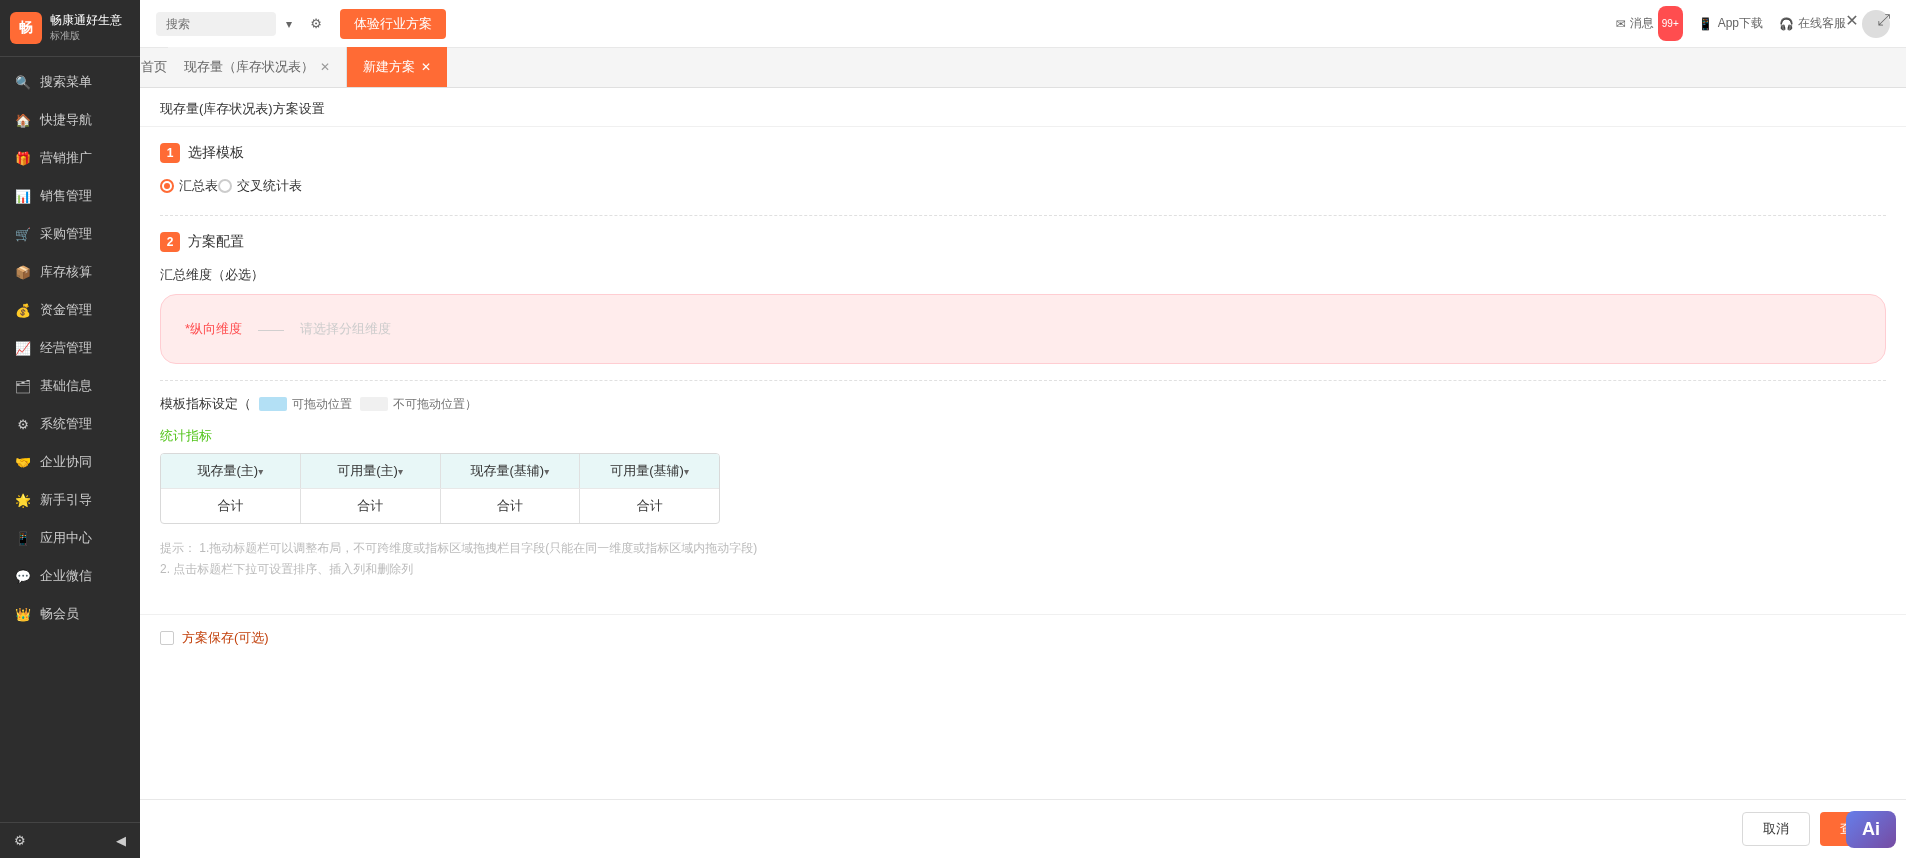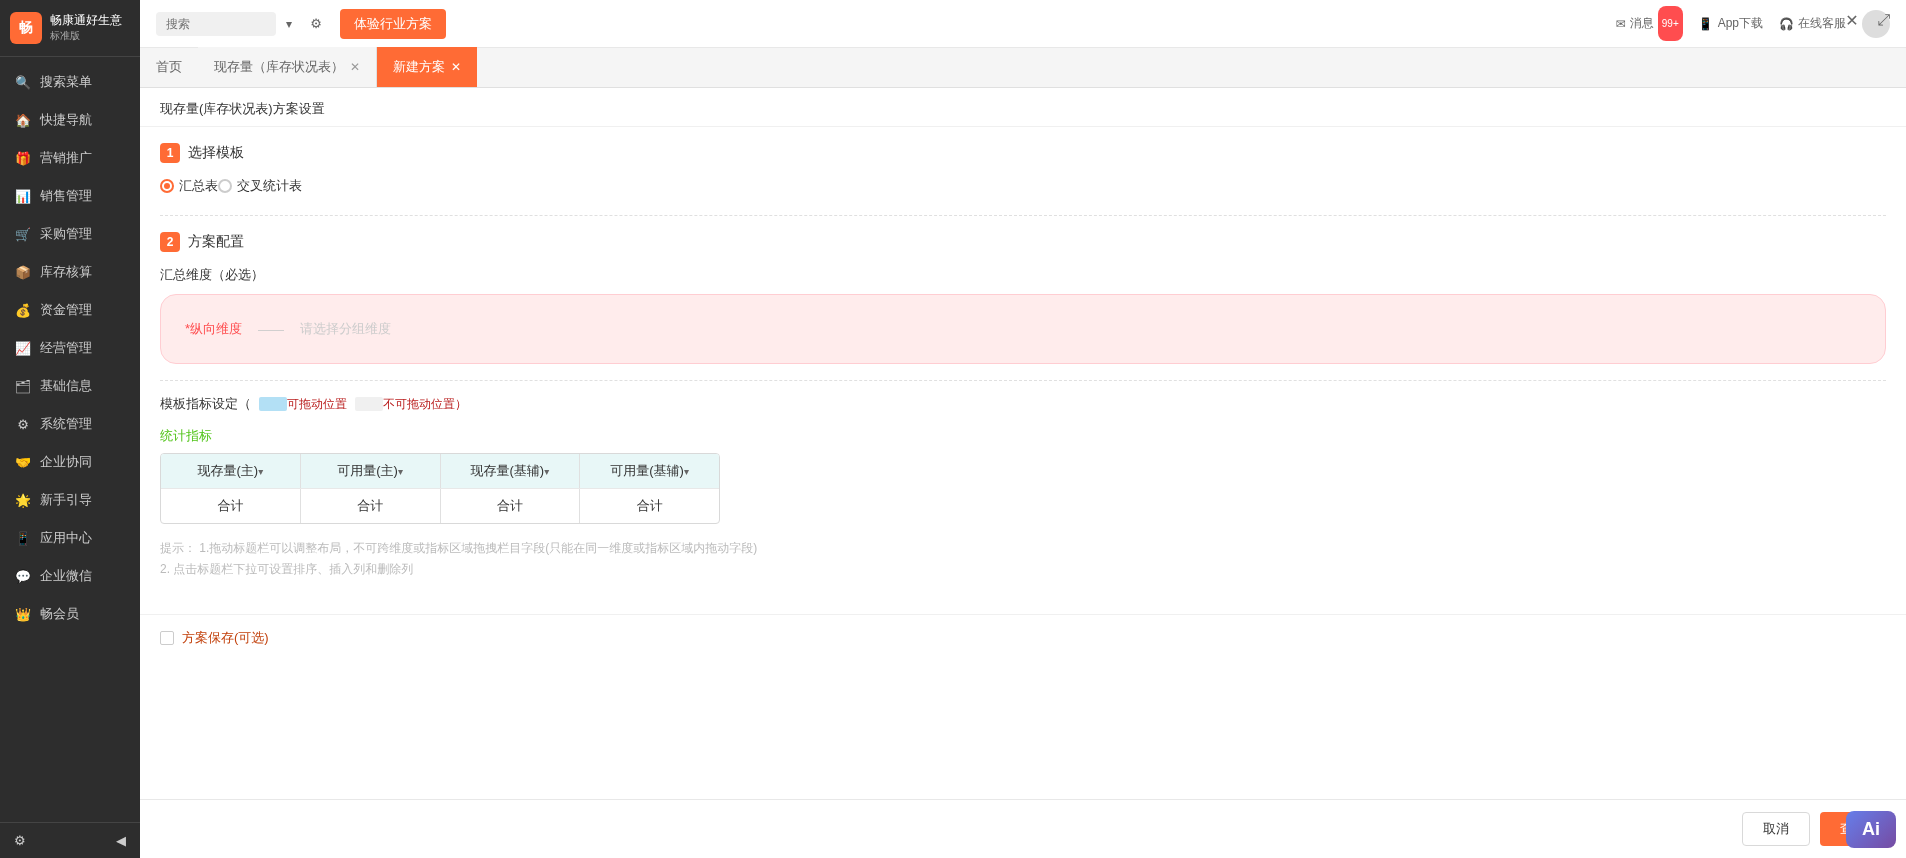--- a/index.html
+++ b/index.html
@@ -92,21 +92,21 @@
       border-right: 1px solid #e0e0e0;
       background: #f5f5f5; color: #666;
       height: 40px;
     }
     .tab-close { color: #999; font-size: 12px; cursor: pointer; }
     .tab-new-scheme {
       background: #ff6b35; color: #fff; height: 40px;
       display: flex; align-items: center; gap: 6px;
       padding: 0 16px; cursor: pointer; font-size: 13px;
     }
-    .tab-home { padding: 8px 16px; font-size: 13px; color: #666; cursor: pointer; height: 40px; display: flex; align-items: center; }
+    .tab-home { padding: 8px 1px; font-size: 13px; color: #666; cursor: pointer; height: 40px; display: flex; align-items: center; }
 
     
     .content { flex: 1; background: #fff; overflow-y: auto; padding: 0; position: relative; }
     .content-header {
       padding: 12px 20px 8px;
       font-size: 13px; color: #333;
       border-bottom: 1px solid #f0f0f0;
       display: flex; align-items: center;
       gap: 8px;
     }
@@ -145,21 +145,21 @@
       min-height: 70px;
     }
     .dim-required { color: #ff4d4f; font-size: 13px; }
     .dim-line { color: #ccc; margin: 0 6px; }
     .dim-placeholder { font-size: 13px; color: #ccc; }
 
     .indicator-setting {
       margin-top: 16px; border-top: 1px dashed #e0e0e0; padding-top: 14px;
     }
     .indicator-setting-label { font-size: 13px; color: #333; display: flex; align-items: center; gap: 8px; margin-bottom: 14px; }
-    .legend-item { display: flex; align-items: center; font-size: 12px; color: #b91c1c; }
+    .legend-item { display: flex; align-items: center; gap: 5px; font-size: 12px; color: #737373; }
     .legend-box { width: 28px; height: 14px; border-radius: 2px; }
     .legend-box.draggable { background: #b3e0f5; }
     .legend-box.non-draggable { background: #f0f0f0; }
 
     .stats-section { margin-top: 8px; }
     .stats-title { font-size: 13px; color: #52c41a; margin-bottom: 8px; }
 
     .stats-table { border: 1px solid #d9d9d9; border-radius: 4px; overflow: hidden; width: 560px; }
     .stats-table-header { display: flex; background: #e8f7f7; }
     .stats-table-row { display: flex; border-top: 1px solid #e8e8e8; }

